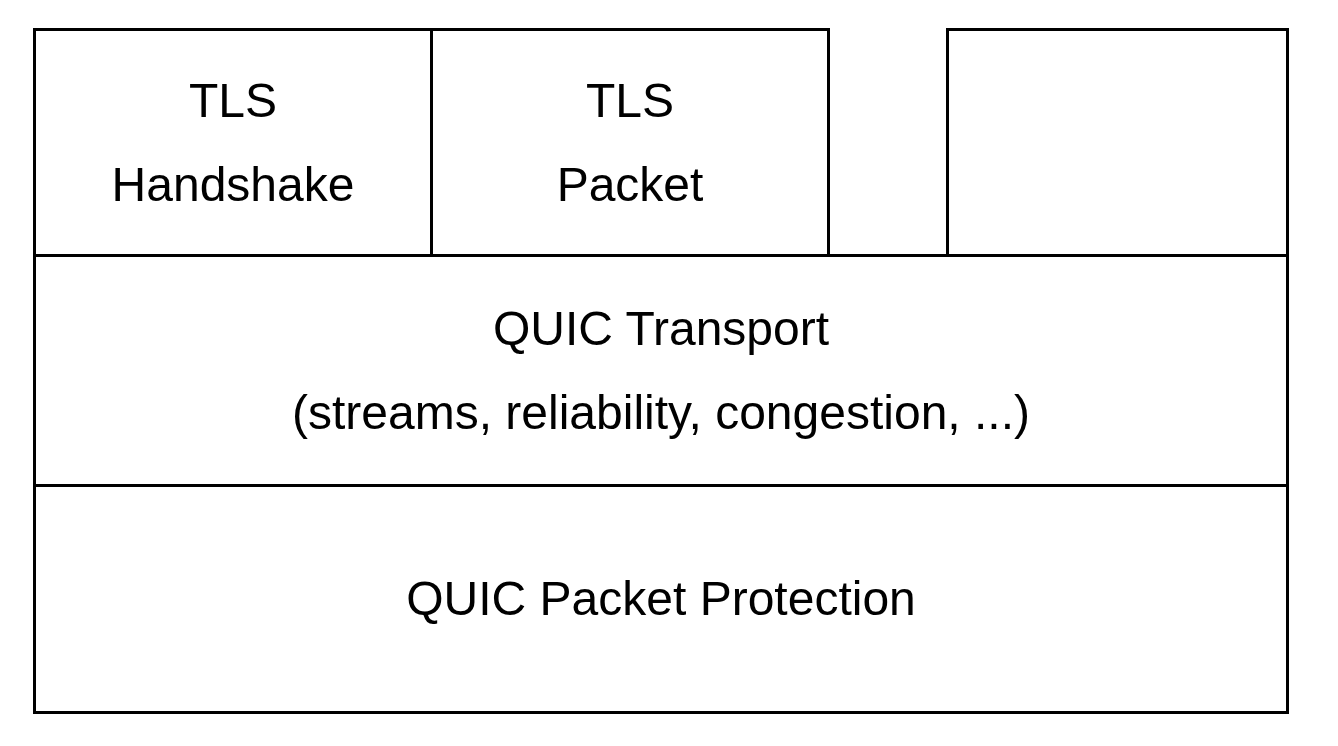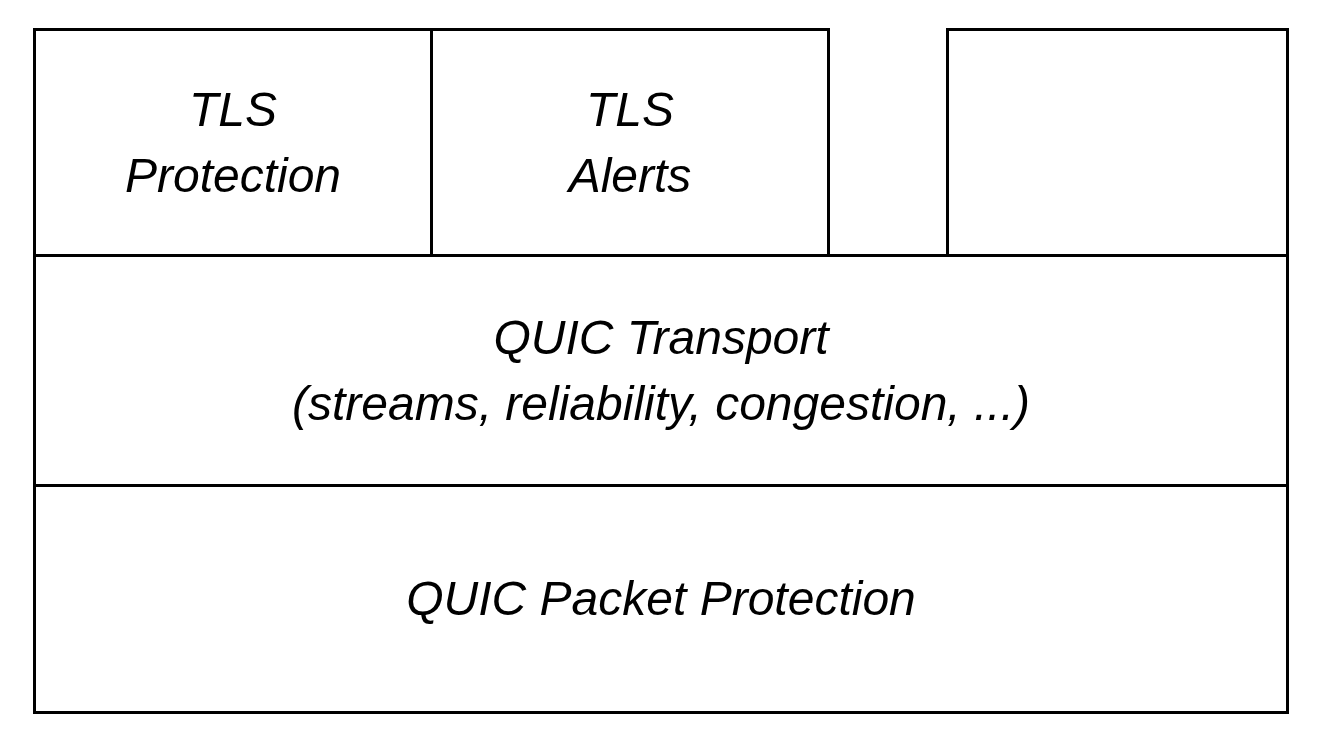--- a/index.html
+++ b/index.html
@@ -1,20 +1,20 @@
 <!DOCTYPE html>
 <html style="--border-color: #000000; --text-color: #000000; --background-color: #ffffff;"><head>
 <meta charset="utf-8">
 <style>
   :root {
     --border-color: #000000;
     --text-color: #000000;
     --background-color: #ffffff;
   }
-  * { margin: 0; padding: 4px; box-sizing: border-box; font-style: italic; }
+  * { margin: 0; padding: 13px; box-sizing: border-box; }
   html, body {
     width: 1338px;
     height: 746px;
     background: var(--background-color, #ffffff);
     overflow: hidden;
     font-family: "Liberation Sans", sans-serif;
   }
   .diagram {
     position: absolute;
     left: 33px;
@@ -42,26 +42,26 @@
   .box-quic-transport       { left: 0;     top: 226px; width: 1256px; height: 233px; }
   .box-quic-packet          { left: 0;     top: 456px; width: 1256px; height: 230px; }
 </style>
 </head>
 <body>
 
 <div class="diagram">
 
   <div class="box box-tls-handshake">
     <div>TLS</div>
-    <div>Protection</div>
+    <div>Handshake</div>
   </div>
 
   <div class="box box-tls-alerts">
     <div>TLS</div>
-    <div>Alerts</div>
+    <div>Packet</div>
   </div>
 
   <div class="box box-quic-apps">
   </div>
 
   <div class="box box-quic-packet">
     <div>QUIC Packet Protection</div>
   </div>
 
   <div class="box box-quic-transport">

